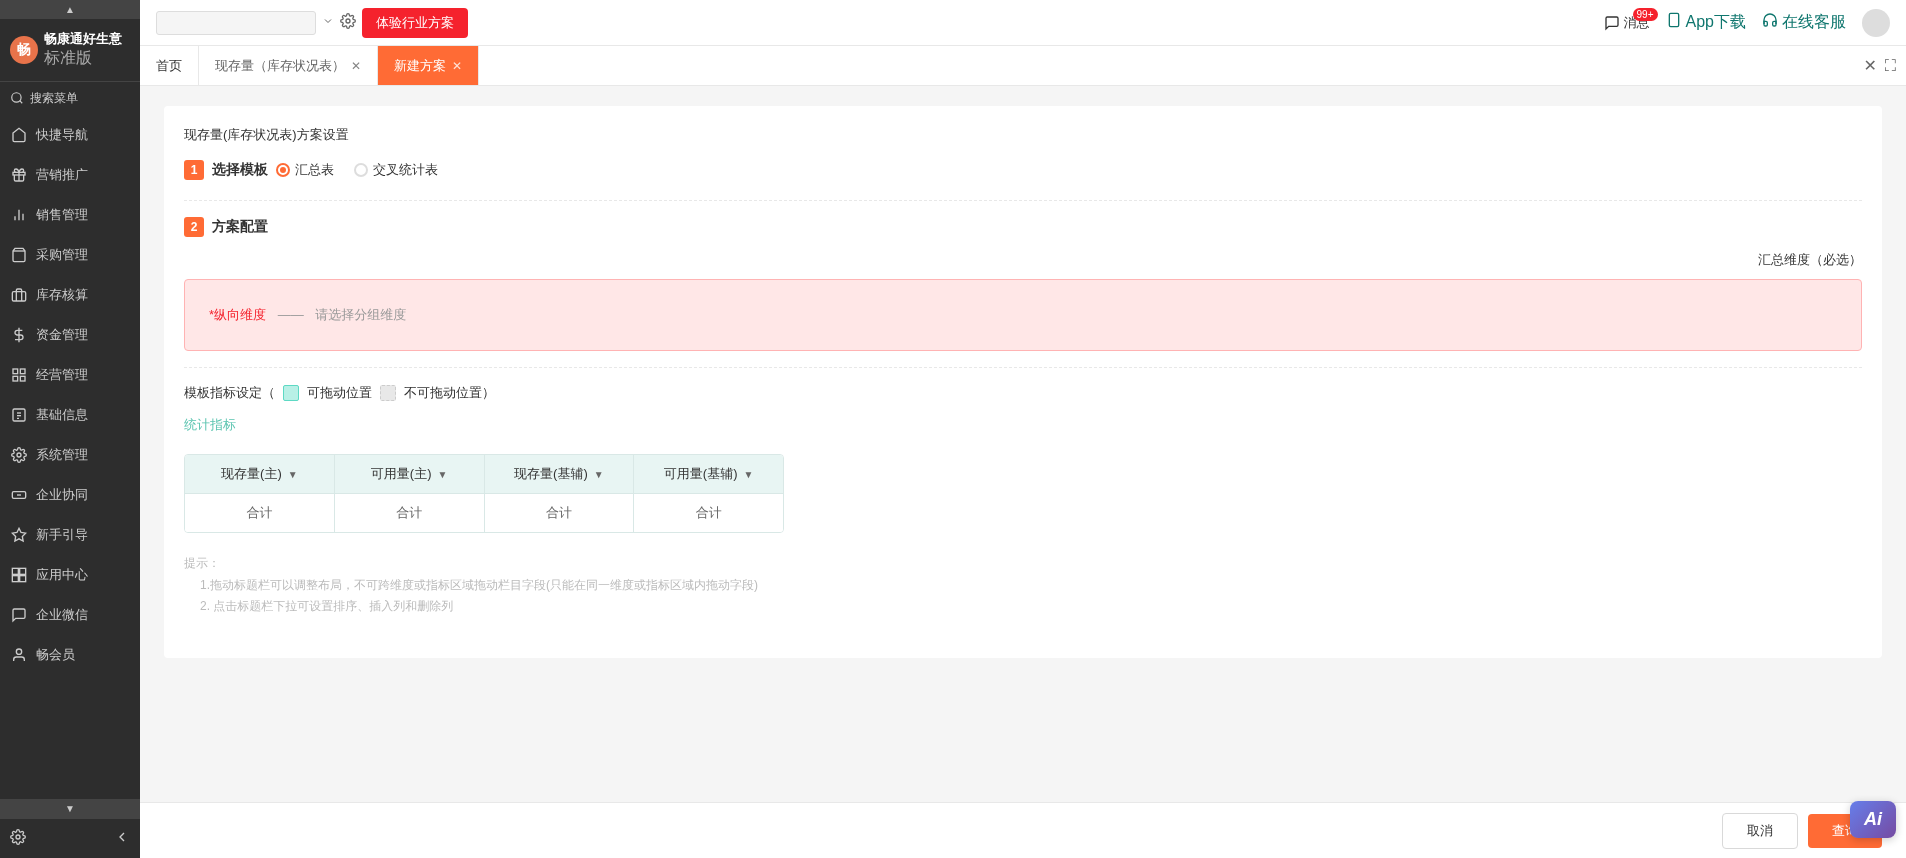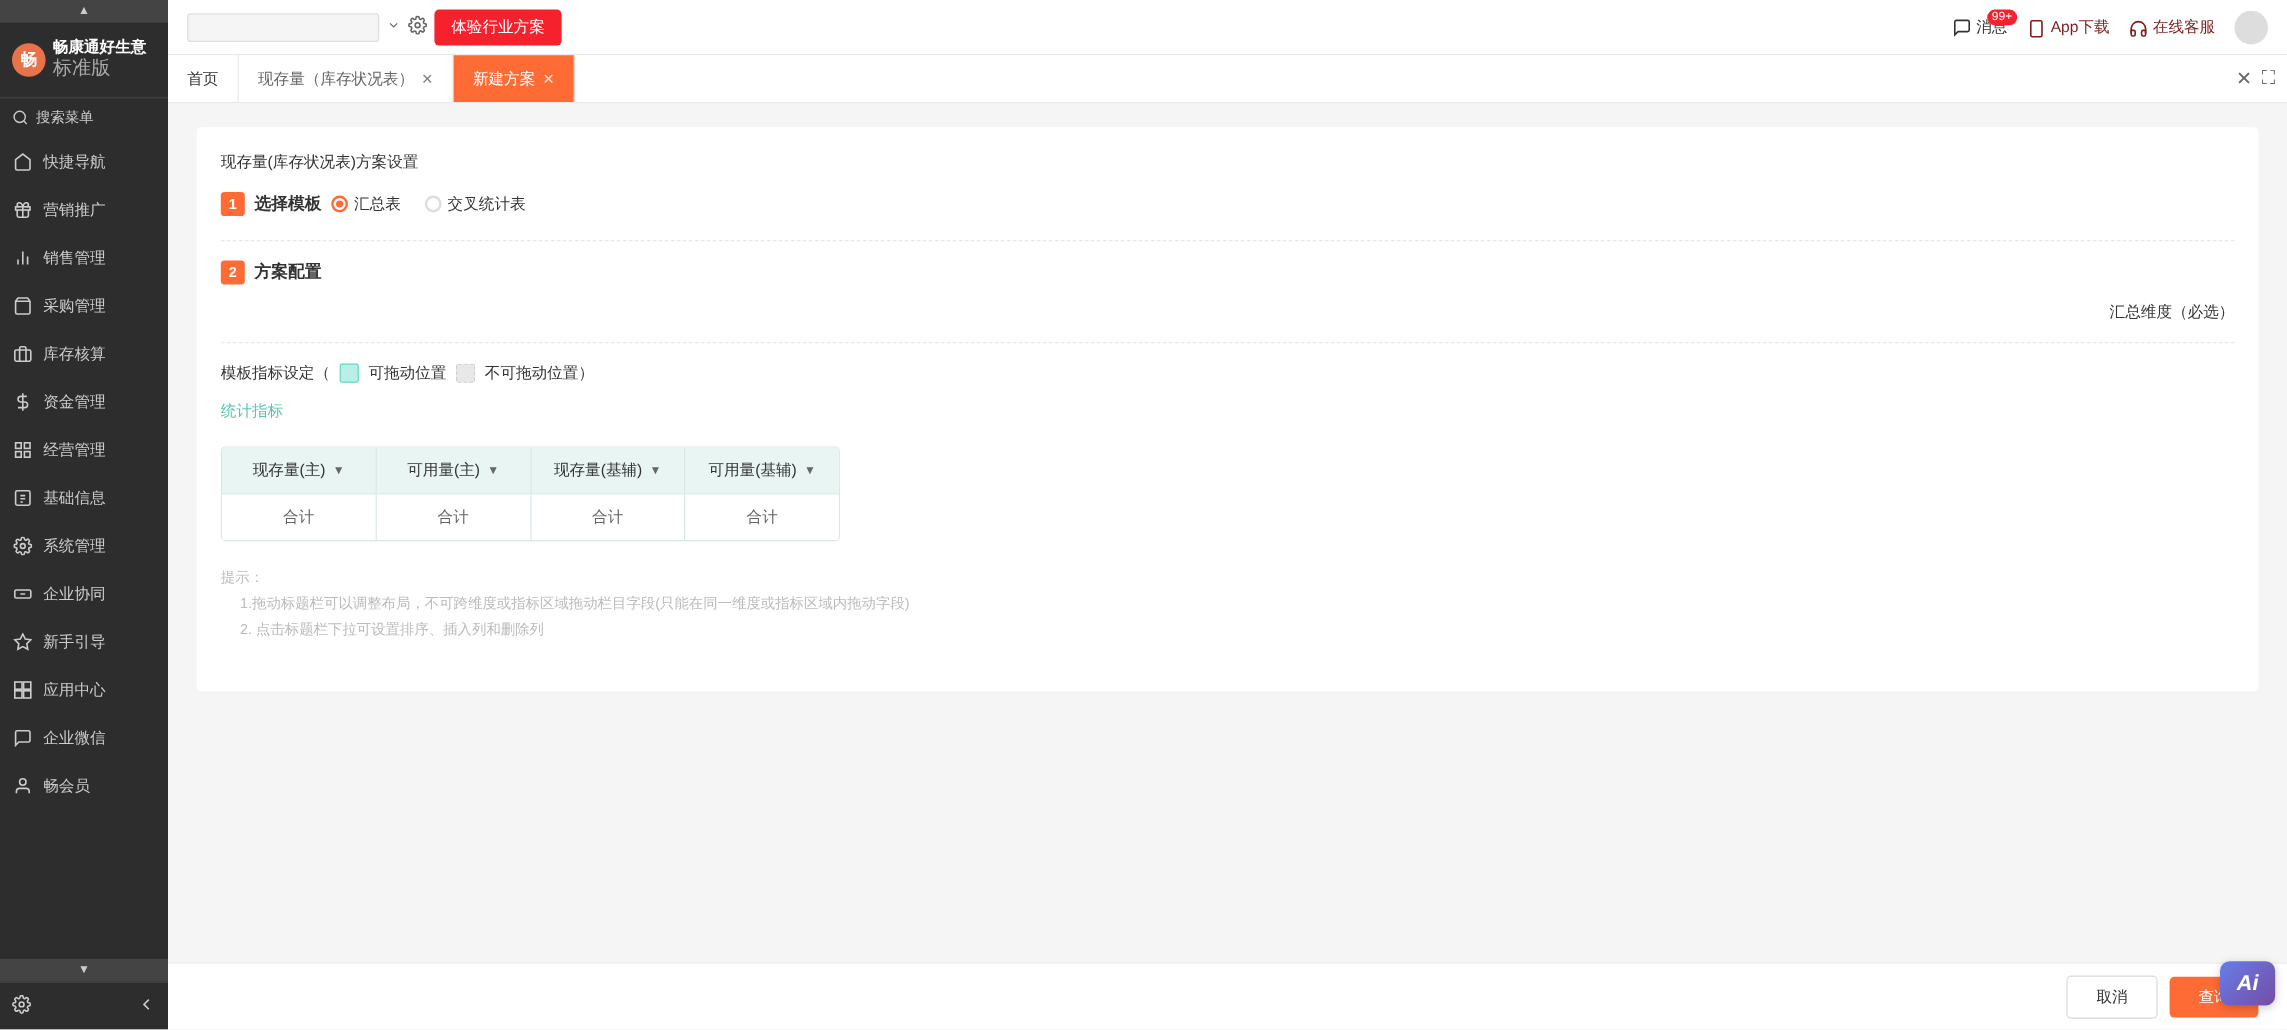--- a/index.html
+++ b/index.html
@@ -159,25 +159,25 @@
       color: white;
       font-size: 10px;
       border-radius: 8px;
       padding: 1px 4px;
       position: absolute;
       top: -6px;
       right: -8px;
     }
     .topbar-app, .topbar-service {
       display: flex;
-      align-items: flex-end;
+      align-items: flex-start;
       gap: 4px;
       cursor: pointer;
-      color: #7f1d1d;
-      font-size: 13px;
+      color: #0f766e;
+      font-size: 16px;
     }
     .topbar-avatar {
       width: 28px;
       height: 28px;
       background: #ddd;
       border-radius: 50%;
     }
 
     
     .tabs-bar {
@@ -353,21 +353,21 @@
     .stats-label {
       color: #5bc4b0;
       font-size: 13px;
       font-weight: normal;
       margin-bottom: 20px;
     }
     .stats-table {
       border: 1px solid #d9e8e6;
       border-radius: 4px;
       overflow: hidden;
-      width: 516px;
+      width: 600px;
     }
     .stats-header-row {
       display: flex;
       background: #e8f5f3;
     }
     .stats-data-row {
       display: flex;
       background: #fff;
     }
     .stats-cell {
@@ -718,20 +718,27 @@
       <hr class="divider">
 
       <div class="step-section">
         <div class="step-header">
           <div class="step-num">2</div>
           <div class="step-title">方案配置</div>
         </div>
 
         <div style="margin-bottom: 12px; text-align: right;">
           <div class="dim-label">汇总维度（必选）</div>
+          <div class="dim-box">
+            <span class="dim-placeholder">
+              <span class="required">*纵向维度</span>
+              <span class="dash">——</span>
+              <span class="hint">请选择分组维度</span>
+            </span>
+          </div>
         </div>
 
         <hr class="divider">
 
         <div>
           <div class="indicator-row">
             <span>模板指标设定（</span>
             <div class="indicator-box draggable"></div>
             <span>可拖动位置</span>
             <div class="indicator-box not-draggable"></div>

